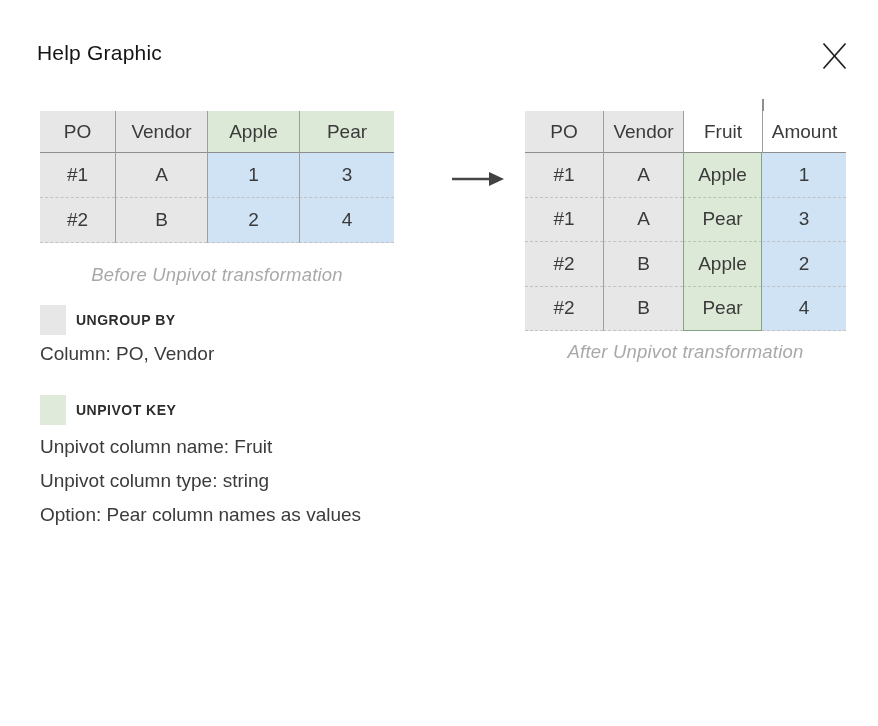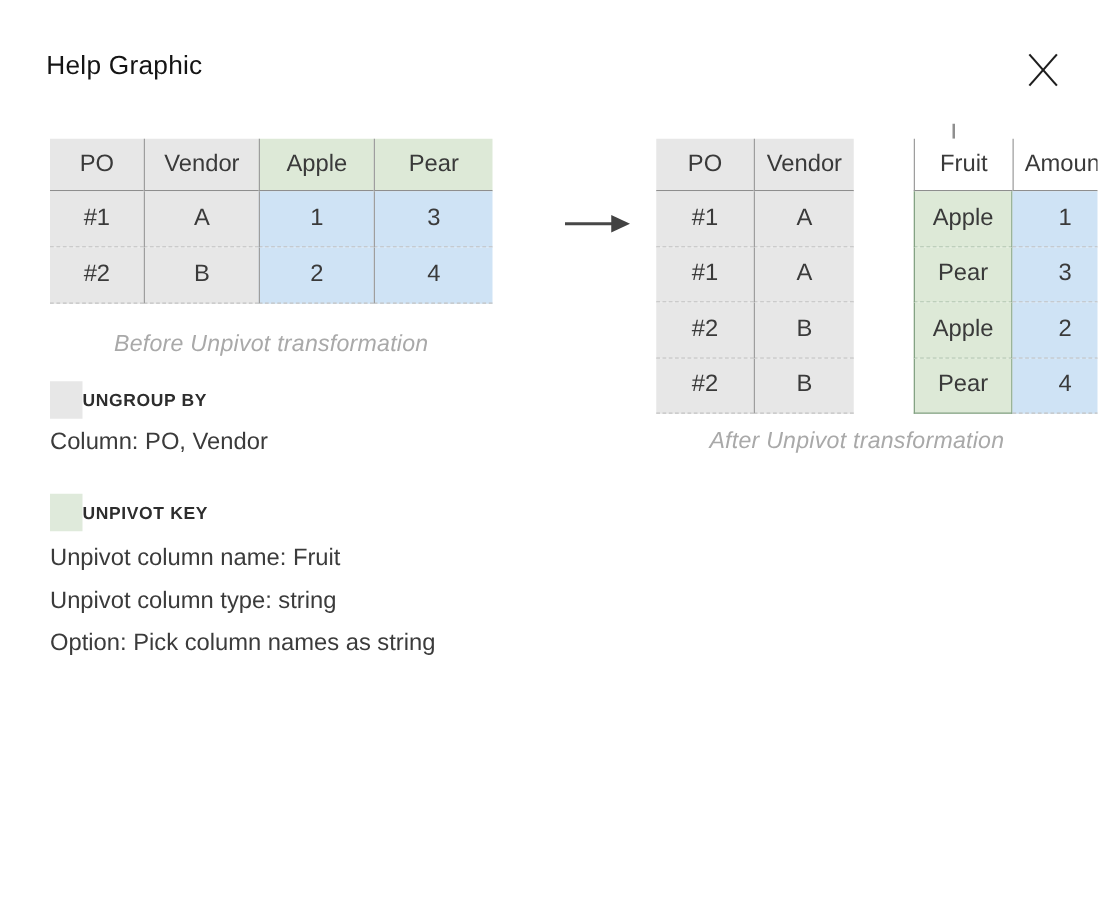--- a/index.html
+++ b/index.html
@@ -41,21 +41,21 @@
   .tbl-before .c0{width:75px;}
   .tbl-before .c1{width:92px;}
   .tbl-before .c2{width:92px;}
   .tbl-before .c3{width:95px;}
   .tbl-before .hrow{height:42px;}
   .tbl-before .drow{height:45px;}
 
   .tbl-after{left:525px;top:111px;}
   .tbl-after .c0{width:78px;}
   .tbl-after .c1{width:80px;}
-  .tbl-after .c2{width:79px;margin-left:48px;}
+  .tbl-after .c2{width:79px;}
   .tbl-after .c3{width:84px;}
   .tbl-after .hrow{height:42px;}
   .tbl-after .drow{height:44.5px;}
 
   
   .tbl-after .drow .fruit{
     border-left:1px solid #84a284;border-right:1px solid #84a284;
     border-bottom:1px dashed #b3c6b3;background:#dde9d7;
   }
   .tbl-after .drow .fruit + .cell{border-left:none;}
@@ -73,21 +73,21 @@
   .cap-after{left:525px;top:341px;width:321px;}
 
   
   .arrow{position:absolute;left:452px;top:171px;}
 
   
   .lg{position:absolute;left:40px;}
   .lg-1{top:305px;}
   .lg-2{top:395px;}
   .lg-3{top:565px;}
-  .lg-head{display:flex;align-items:center;height:30px;}
+  .lg-head{display:flex;align-items:center;gap:10px;height:30px;}
   .sw{width:26px;height:30px;}
   .sw-gray{background:#e7e7e7;}
   .sw-green{background:#dfeadb;}
   .sw-blue{background:#cfe3f7;}
   .lg-label{font-size:14px;font-weight:bold;color:#2d2d2d;letter-spacing:.5px;}
   .lg-line{font-size:19px;color:#3b3b3b;line-height:24px;}
   .lg-1 .lg-line{margin-top:7px;}
   .lg-2 .lg-line{margin-top:10px;}
   .lg-3 .lg-line{margin-top:16px;}
 </style>
@@ -179,17 +179,17 @@
     <div class="lg-line">Column: PO, Vendor</div>
   </div>
 
   <div class="lg lg-2">
     <div class="lg-head">
       <span class="sw sw-green"></span>
       <span class="lg-label">UNPIVOT KEY</span>
     </div>
     <div class="lg-line">Unpivot column name: Fruit</div>
     <div class="lg-line">Unpivot column type: string</div>
-    <div class="lg-line">Option: Pick column names as string</div>
+    <div class="lg-line">Option: Pear column names as values</div>
   </div>
 
 
 </div>
 
 </body></html>

